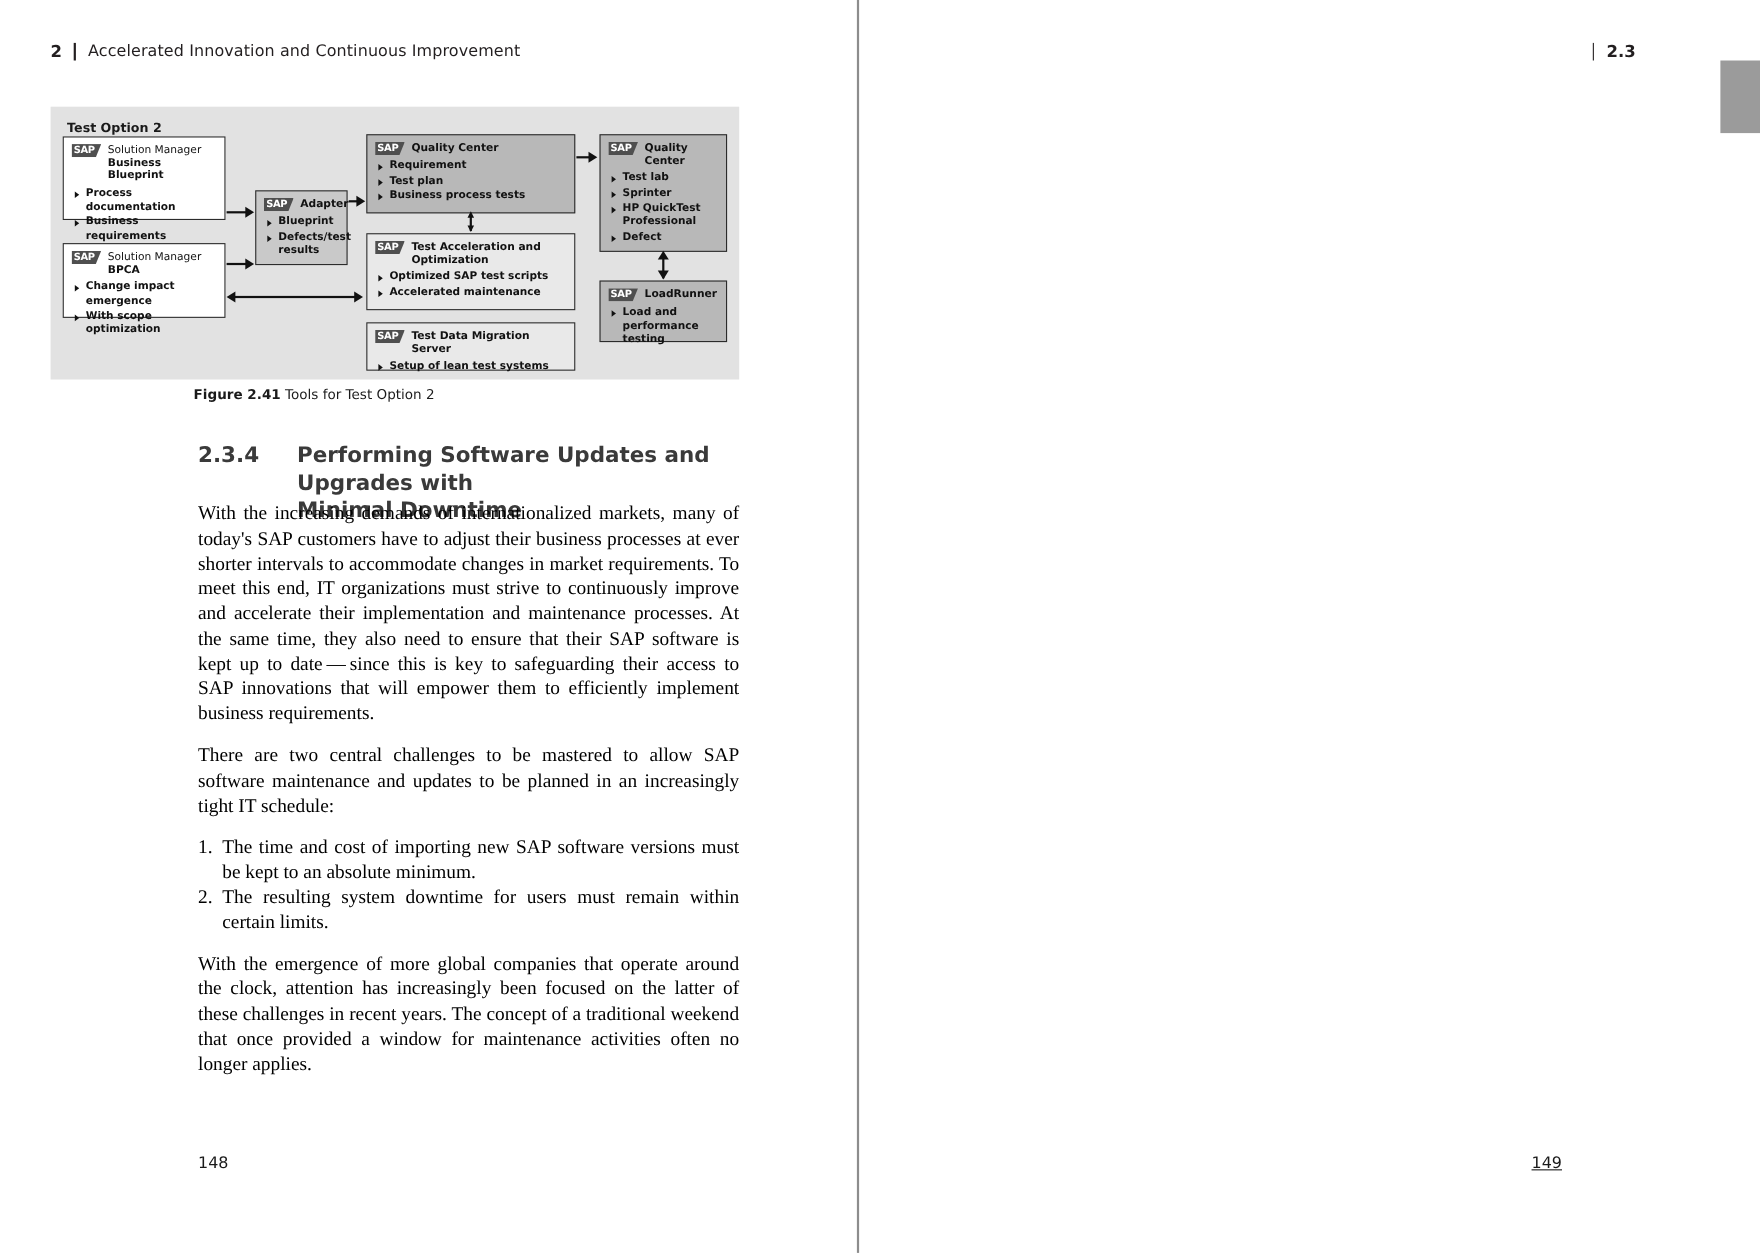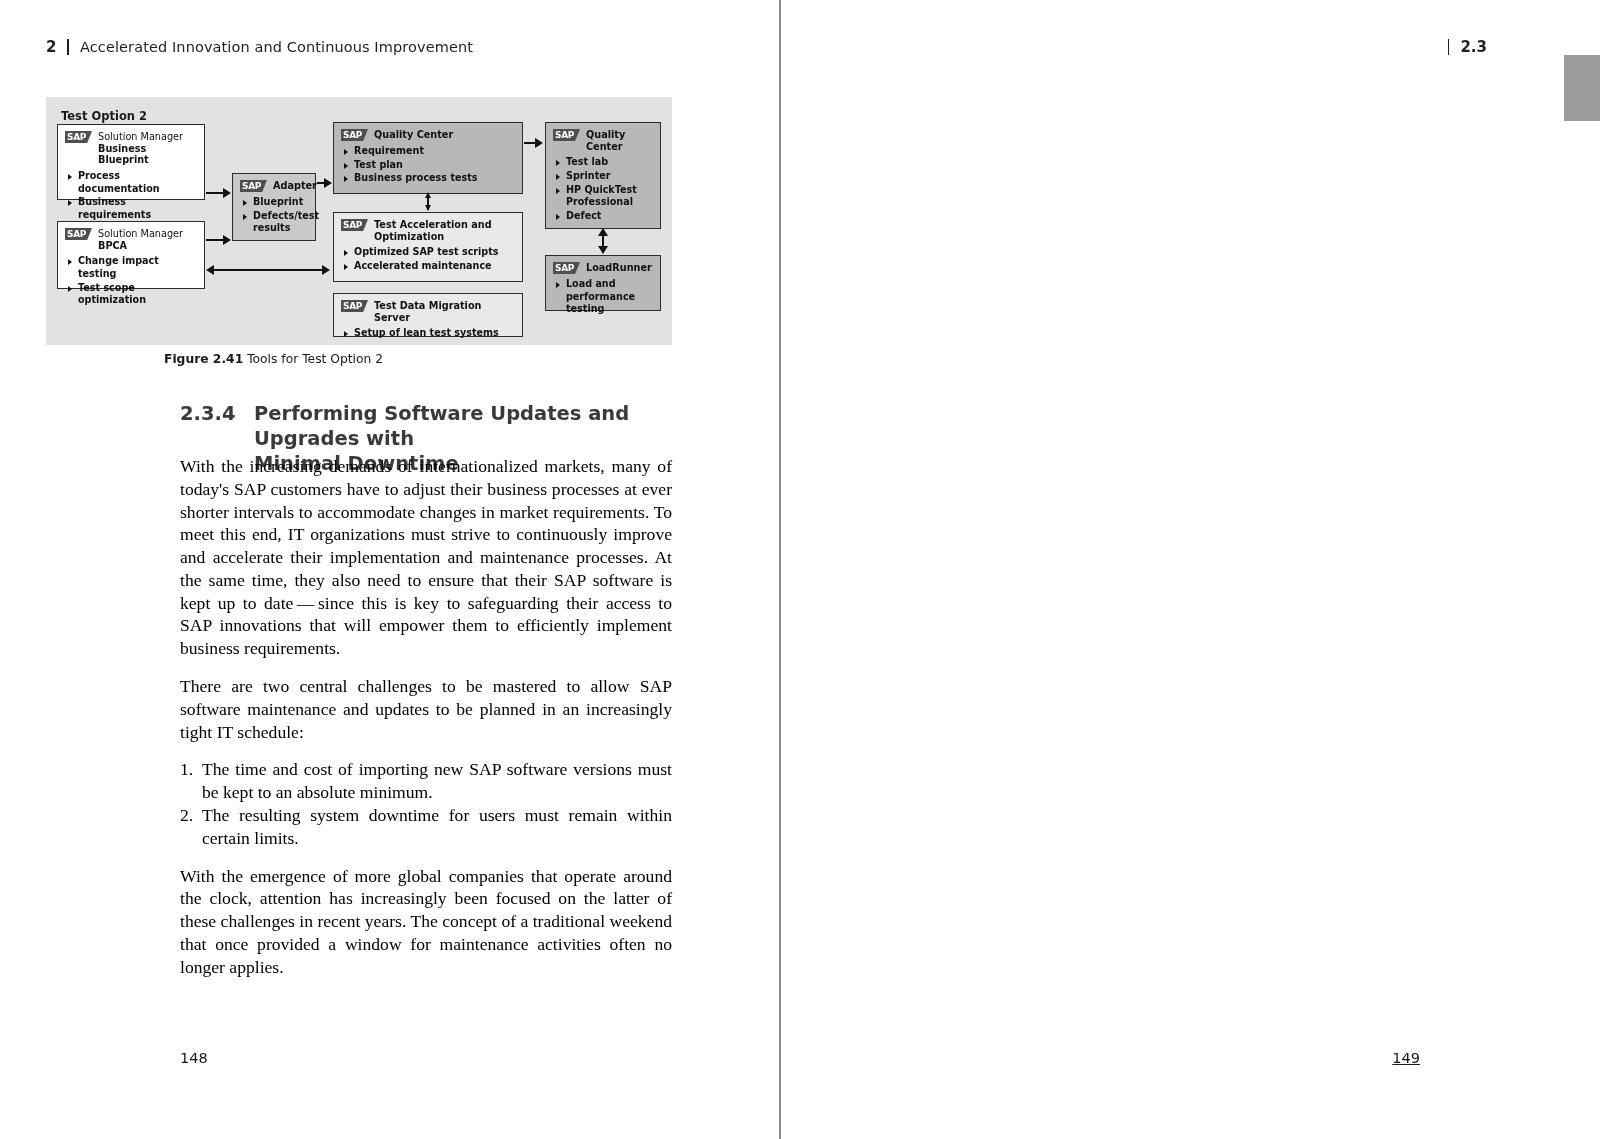--- a/index.html
+++ b/index.html
@@ -103,32 +103,32 @@
   }
   .ahead.r { border-left: 8px solid #111; border-top: 5px solid transparent; border-bottom: 5px solid transparent; }
   .ahead.l { border-right: 8px solid #111; border-top: 5px solid transparent; border-bottom: 5px solid transparent; }
   .ahead.u { border-bottom: 8px solid #111; border-left: 5px solid transparent; border-right: 5px solid transparent; }
   .ahead.d { border-top: 8px solid #111; border-left: 5px solid transparent; border-right: 5px solid transparent; }
   .ahead.us { border-bottom: 6px solid #111; border-left: 3.5px solid transparent; border-right: 3.5px solid transparent; }
   .ahead.ds { border-top: 6px solid #111; border-left: 3.5px solid transparent; border-right: 3.5px solid transparent; }
 
   
   .caption {
-    position: absolute; left: 164px; top: 352px; width: 520px;
+    position: absolute; left: 176px; top: 352px; width: 520px;
     font-family: "DejaVu Sans", sans-serif;
     font-size: 12.3px; color: #1a1a1a;
   }
   .caption b { font-weight: 700; }
 
   .sechead {
     position: absolute; left: 180px; top: 402px; width: 500px;
     font-family: "DejaVu Sans", sans-serif;
     font-weight: 700; font-size: 19.5px; color: #3a3a3a;
     line-height: 1.28;
-    display: flex; gap: 16px;
+    display: flex; gap: 32px;
   }
   .sechead .num { flex: 0 0 58px; }
 
   .col {
     position: absolute;
     font-size: 17.6px;
     line-height: 1.295;
     color: #000000;
     text-align: justify;
     -webkit-hyphens: none; hyphens: none;
@@ -190,22 +190,22 @@
         <div class="dhead">
           <span class="saplogo">
               <span>SAP</span>
             </span>
           <span class="txt">
             <span>Solution Manager</span>
             <span class="b">BPCA</span>
           </span>
         </div>
         <ul class="dlist">
-          <li>Change impact testing</li>
-          <li>Test scope optimization</li>
+          <li>Change impact emergence</li>
+          <li>With scope optimization</li>
         </ul>
       </div>
 
       <div class="dbox gray2" style="left:186px; top:76px; width:84px; height:68px;">
         <div class="dhead">
           <span class="saplogo">
               <span>SAP</span>
             </span>
           <span class="txt">
             <span class="b">Adapter</span>

